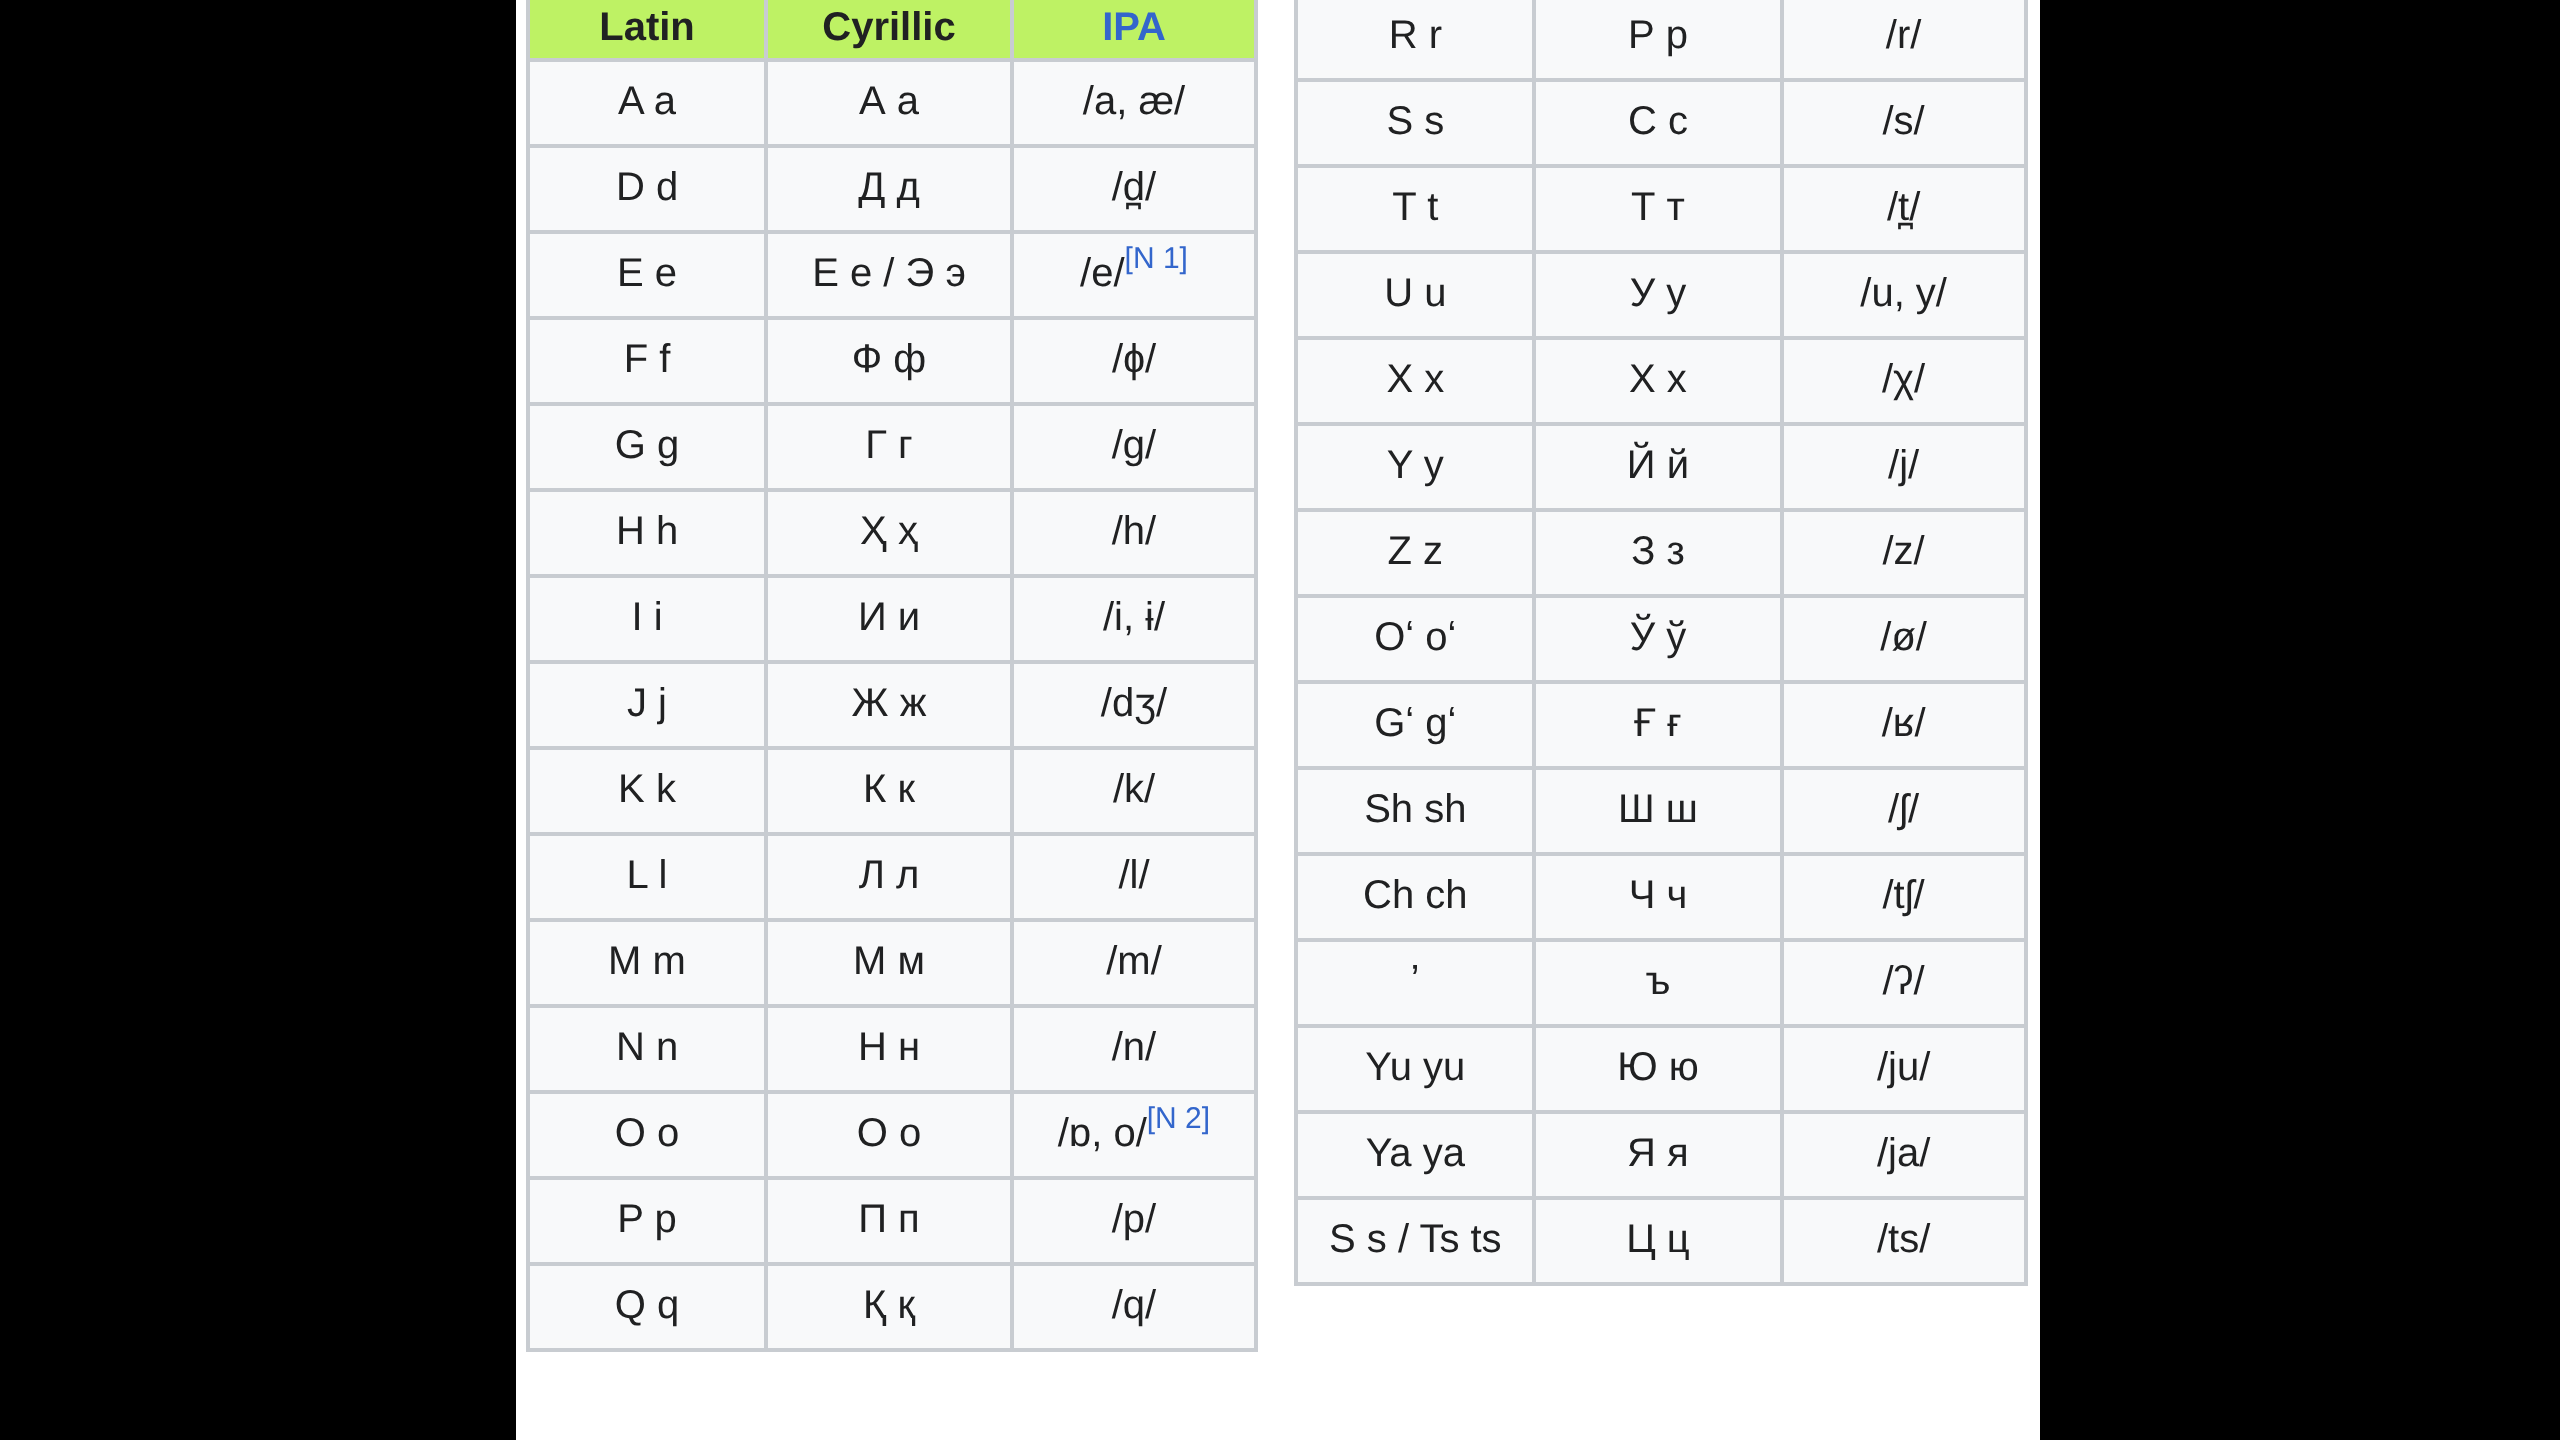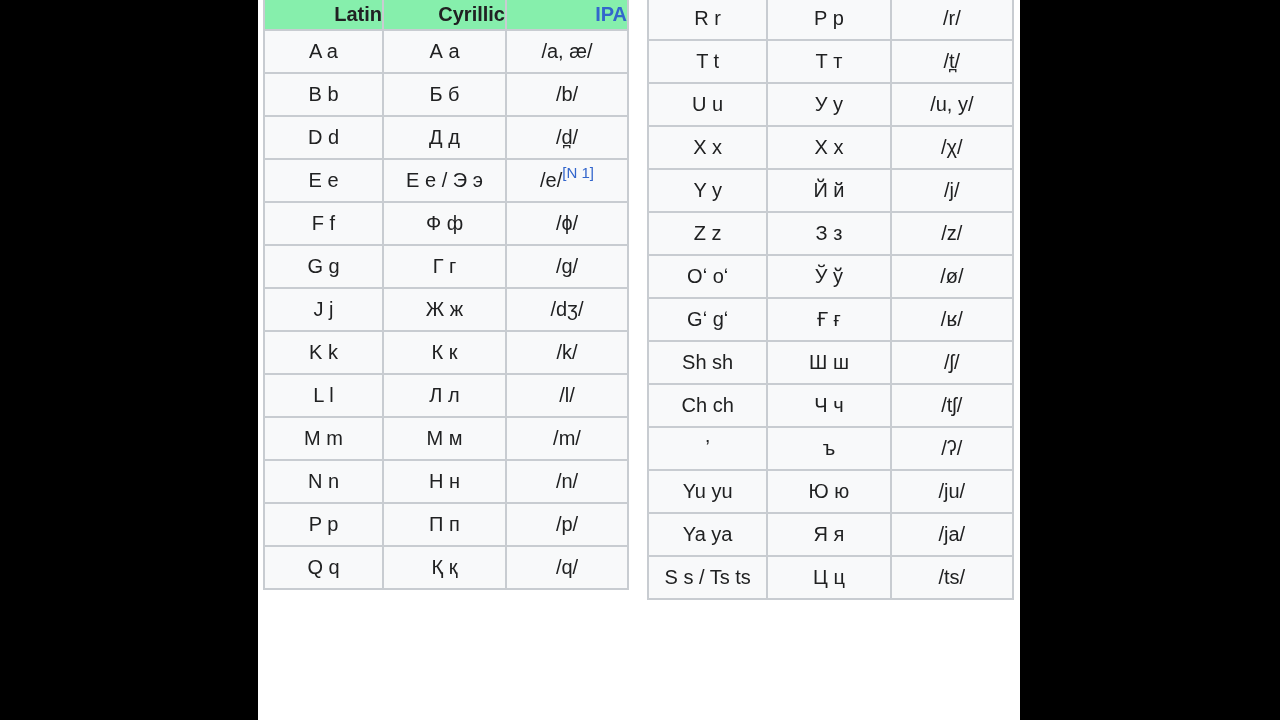--- a/index.html
+++ b/index.html
@@ -24,25 +24,24 @@
     text-align: center;
     vertical-align: middle;
     padding: 0;
     font-size: 20px;
     color: #202122;
     height: 41px;
     white-space: nowrap;
     overflow: hidden;
   }
   table.alpha th {
-    background: #86efac;
+    background: #bef264;
     font-weight: bold;
     height: 29px;
     font-size: 20px;
-    text-align: right;
   }
   table.alpha th.ipa { color: #3366cc; }
   #table-left { left: 263px; top: -2px; width: 366px; }
   #table-right { left: 647px; top: -4px; width: 367px; }
   col.c1 { width: 119px; }
   col.c2 { width: 123px; }
   col.c3 { width: 122px; }
   sup.note {
     color: #3366cc; font-size: 15px; vertical-align: top;
     position: relative; top: -5px; margin-left: 0px;
@@ -66,45 +65,50 @@
       <th class="ipa">IPA</th>
     </tr>
   </thead>
   <tbody id="left-body">
       <tr>
         <td><span>A a</span></td>
         <td><span>А а</span></td>
         <td><span>/a, æ/</span></td>
       </tr>
       <tr>
-        <td><span>B b</span></td>
-        <td><span>Б б</span></td>
-        <td><span>/b/</span></td>
-      </tr>
-      <tr>
         <td><span>D d</span></td>
         <td><span>Д д</span></td>
         <td><span>/d̪/</span></td>
       </tr>
       <tr>
         <td><span>E e</span></td>
         <td><span>Е е / Э э</span></td>
         <td><span>/e/</span><sup class="note">[N 1]</sup></td>
       </tr>
       <tr>
         <td><span>F f</span></td>
         <td><span>Ф ф</span></td>
         <td><span>/ɸ/</span></td>
       </tr>
       <tr>
         <td><span>G g</span></td>
         <td><span>Г г</span></td>
         <td><span>/ɡ/</span></td>
       </tr>
       <tr>
+        <td><span>H h</span></td>
+        <td><span>Ҳ ҳ</span></td>
+        <td><span>/h/</span></td>
+      </tr>
+      <tr>
+        <td><span>I i</span></td>
+        <td><span>И и</span></td>
+        <td><span>/i, ɨ/</span></td>
+      </tr>
+      <tr>
         <td><span>J j</span></td>
         <td><span>Ж ж</span></td>
         <td><span>/dʒ/</span></td>
       </tr>
       <tr>
         <td><span>K k</span></td>
         <td><span>К к</span></td>
         <td><span>/k/</span></td>
       </tr>
       <tr>
@@ -114,20 +118,25 @@
       </tr>
       <tr>
         <td><span>M m</span></td>
         <td><span>М м</span></td>
         <td><span>/m/</span></td>
       </tr>
       <tr>
         <td><span>N n</span></td>
         <td><span>Н н</span></td>
         <td><span>/n/</span></td>
+      </tr>
+      <tr>
+        <td><span>O o</span></td>
+        <td><span>О о</span></td>
+        <td><span>/ɒ, o/</span><sup class="note">[N 2]</sup></td>
       </tr>
       <tr>
         <td><span>P p</span></td>
         <td><span>П п</span></td>
         <td><span>/p/</span></td>
       </tr>
       <tr>
         <td><span>Q q</span></td>
         <td><span>Қ қ</span></td>
         <td><span>/q/</span></td>
@@ -141,20 +150,25 @@
       <col class="c2">
       <col class="c3">
     </colgroup>
   <tbody id="right-body">
       <tr>
         <td><span>R r</span></td>
         <td><span>Р р</span></td>
         <td><span>/r/</span></td>
       </tr>
       <tr>
+        <td><span>S s</span></td>
+        <td><span>С с</span></td>
+        <td><span>/s/</span></td>
+      </tr>
+      <tr>
         <td><span>T t</span></td>
         <td><span>Т т</span></td>
         <td><span>/t̪/</span></td>
       </tr>
       <tr>
         <td><span>U u</span></td>
         <td><span>У у</span></td>
         <td><span>/u, y/</span></td>
       </tr>
       <tr>

